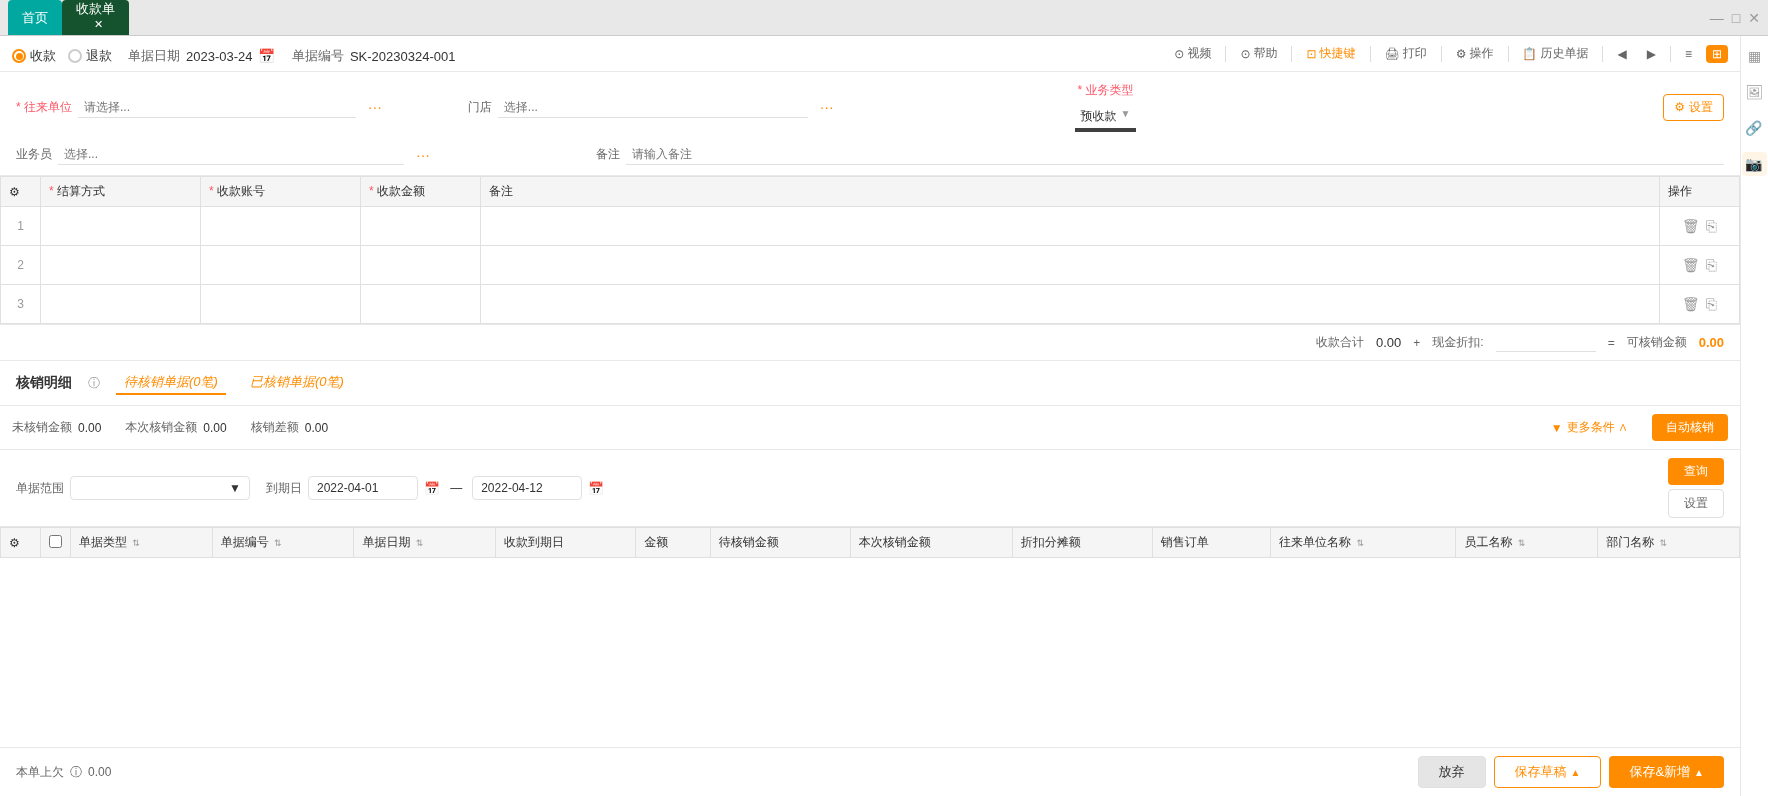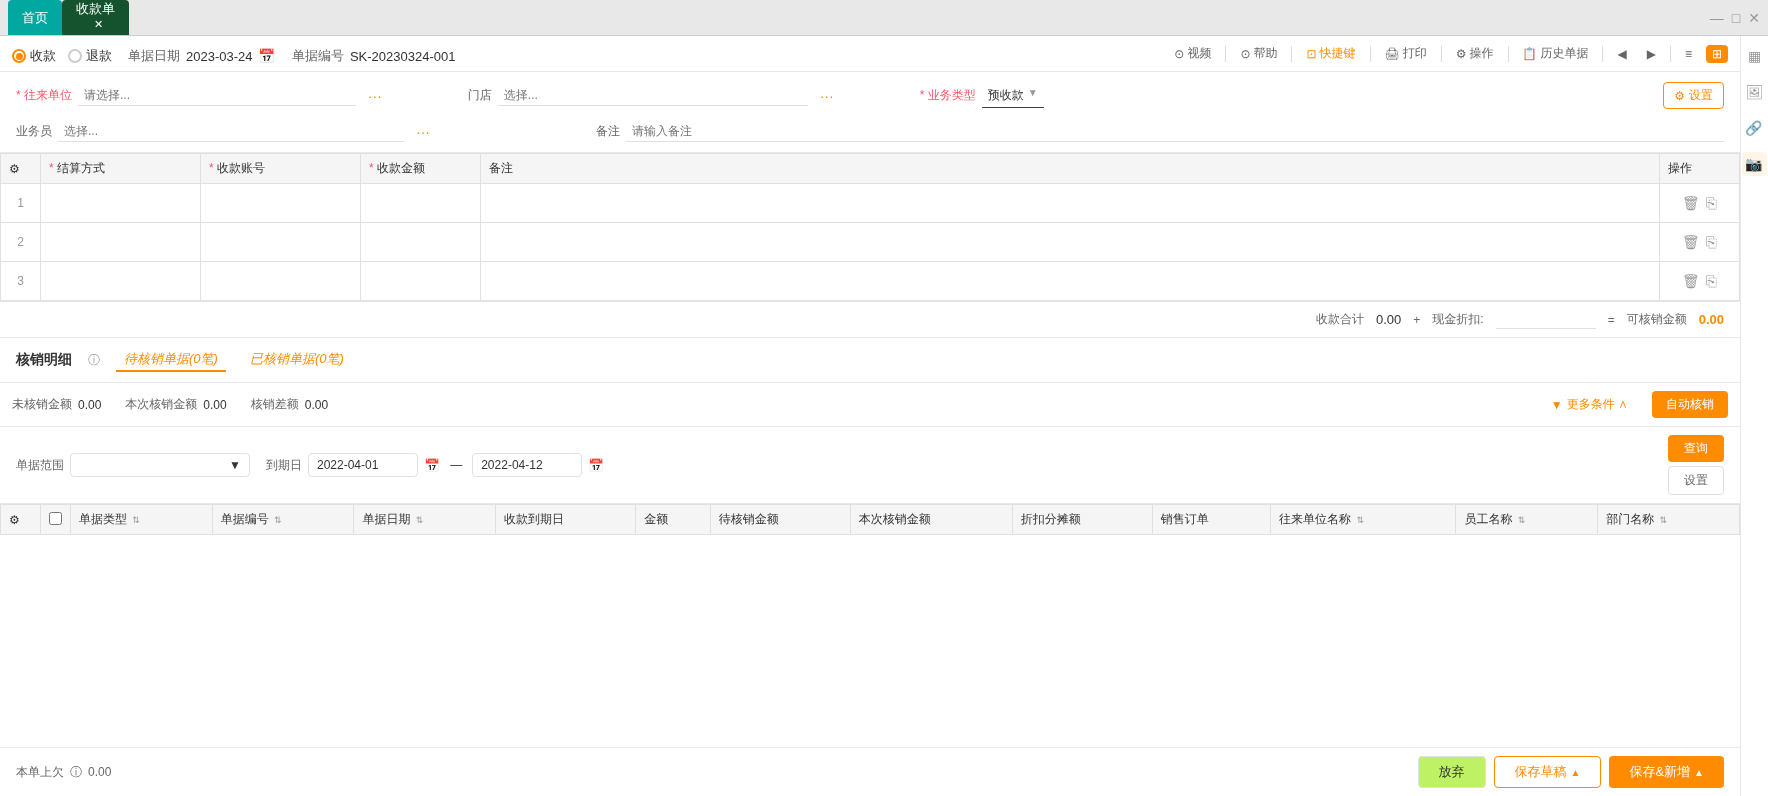--- a/index.html
+++ b/index.html
@@ -68,21 +68,21 @@
       display: flex; align-items: center; gap: 6px; flex: 1;
     }
     .form-field-label { color: #f56; white-space: nowrap; font-size: 12px; }
     .form-field-label.optional { color: #666; }
     .form-input {
       flex: 1; border: none; border-bottom: 1px solid #e0e0e0; padding: 3px 6px;
       font-size: 12px; color: #999; outline: none; background: transparent;
     }
     .form-more { color: #ff8c00; cursor: pointer; padding: 0 6px; font-size: 14px; }
     .form-select {
-      display: flex; border: none; border-bottom: 1px solid #404040;
+      display: flex; border: none; border-bottom: 4px solid #404040;
       padding: 3px 6px; background: transparent; cursor: pointer; gap: 4px;
     }
     .form-select-value { color: #333; font-size: 12px; }
     .form-select-arrow { color: #999; font-size: 10px; }
     .settings-btn {
       display: flex; align-items: center; gap: 4px; border: 1px solid #ff8c00;
       color: #ff8c00; padding: 4px 10px; border-radius: 4px; cursor: pointer;
       background: none; font-size: 12px; white-space: nowrap;
     }
 
@@ -201,21 +201,21 @@
 
     
     .footer {
       display: flex; align-items: center; padding: 8px 16px; border-top: 1px solid #e8e8e8;
       background: #fff; flex-shrink: 0;
     }
     .footer-info { display: flex; align-items: center; gap: 6px; font-size: 12px; color: #666; }
     .footer-spacer { flex: 1; }
     .footer-actions { display: flex; gap: 8px; }
     .btn-discard {
-      border: 1px solid #e0e0e0; background: #bef264; padding: 6px 20px;
+      border: 1px solid #e0e0e0; background: #e5e5e5; padding: 6px 20px;
       border-radius: 4px; cursor: pointer; font-size: 13px; color: #333;
     }
     .btn-save-draft {
       border: 1px solid #ff8c00; background: #fff; padding: 6px 20px;
       border-radius: 4px; cursor: pointer; font-size: 13px; color: #ff8c00;
       display: flex; align-items: center; gap: 4px;
     }
     .btn-save-new {
       background: #ff8c00; color: #fff; border: none; padding: 6px 20px;
       border-radius: 4px; cursor: pointer; font-size: 13px;
@@ -339,21 +339,21 @@
         </div>
         <div style="width:80px;"></div>
 
         <div class="form-field" style="max-width:420px;">
           <span class="form-field-label optional">门店</span>
           <input class="form-input" type="text" placeholder="选择..." style="">
           <span class="form-more">···</span>
         </div>
         <div style="width:80px;"></div>
 
-        <div class="form-field" style="max-width:400px;">
+        <div class="form-field" style="max-width:400px;flex-direction:column;">
           <span class="form-field-label">* 业务类型</span>
           <div class="form-select">
             <span class="form-select-value">预收款</span>
             <span class="form-select-arrow">▼</span>
           </div>
         </div>
         <div style="flex:1;"></div>
         <button class="settings-btn">
           <span>⚙</span>
           <span>设置</span>

